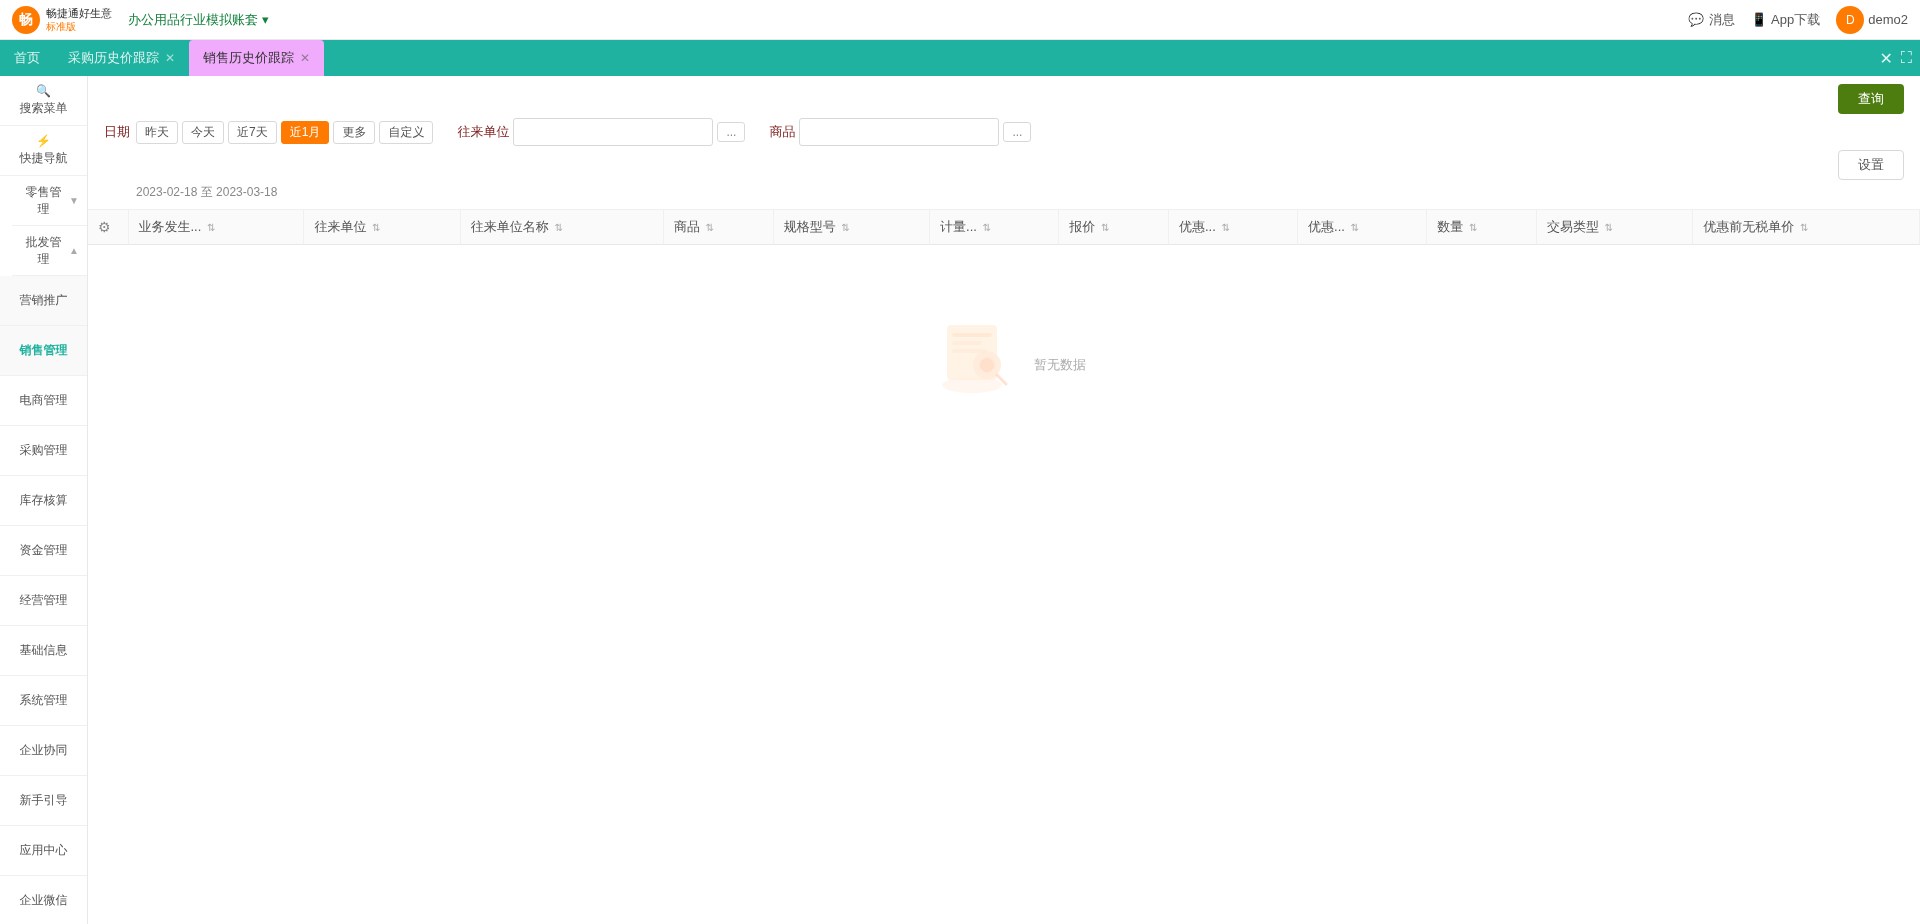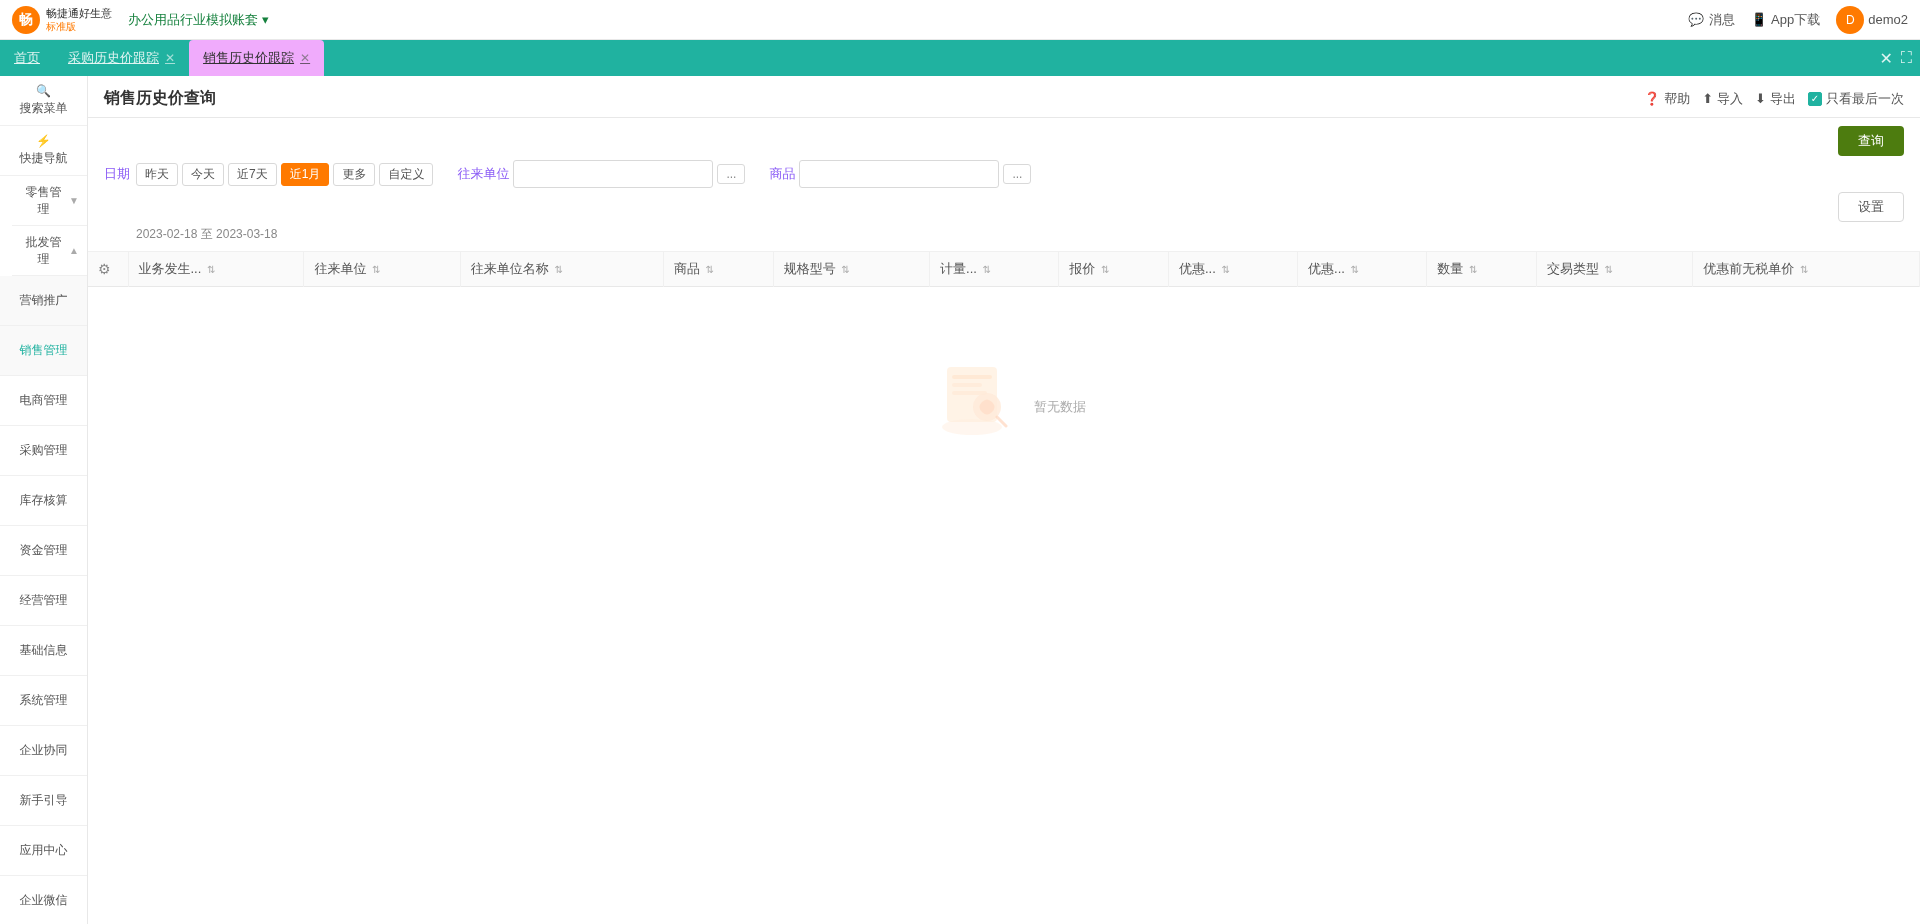--- a/index.html
+++ b/index.html
@@ -91,21 +91,20 @@
     .tab-item {
       height: 36px;
       display: flex;
       align-items: center;
       padding: 0 14px;
       color: rgba(255,255,255,0.85);
       cursor: pointer;
       font-size: 13px;
       gap: 6px;
       white-space: nowrap;
-      text-decoration: underline;
     }
     .tab-item.active {
       background: #f0abfc;
       color: #333;
       border-radius: 4px 4px 0 0;
     }
     .tab-item .tab-close {
       font-size: 12px;
       opacity: 0.7;
       cursor: pointer;
@@ -206,21 +205,21 @@
       color: #555;
       cursor: pointer;
       font-size: 13px;
     }
     .filter-group {
       display: flex;
       align-items: center;
       gap: 6px;
     }
     .filter-label {
-      color: #8b5cf6;
+      color: #7f1d1d;
       font-size: 13px;
       white-space: nowrap;
     }
     .date-buttons {
       display: flex;
       align-items: center;
       gap: 4px;
     }
     .date-btn {
       padding: 2px 8px;
@@ -440,21 +439,21 @@
       <span>零售管理</span>
       <span style="font-size:10px;color:#aaa;">▼</span>
     </div>
     <div class="sidebar-item" style="flex-direction:row;justify-content:space-between;padding:10px 8px;margin-left:12px;">
       <span>批发管理</span>
       <span style="font-size:10px;color:#aaa;">▲</span>
     </div>
     <div class="sidebar-item sidebar-sub">
       <span>营销推广</span>
     </div>
-    <div class="sidebar-item sidebar-sub active" style="color:#20b2a0;">
+    <div class="sidebar-item sidebar-sub active" style="color:#20b2a0;font-weight:bold;">
       <span>销售管理</span>
     </div>
     <div class="sidebar-item">
       <span>电商管理</span>
     </div>
     <div class="sidebar-item">
       <span>采购管理</span>
     </div>
     <div class="sidebar-item">
       <span>库存核算</span>
@@ -482,41 +481,20 @@
     </div>
     <div class="sidebar-item">
       <span>企业微信</span>
     </div>
 
   </div>
 
   <div class="content-area">
     <div class="page-content">
 
-      <div class="page-header">
-        <div class="page-title">销售历史价查询</div>
-        <div class="page-header-actions">
-          <div class="header-action-btn">
-            <span>❓</span>
-            <span>帮助</span>
-          </div>
-          <div class="header-action-btn">
-            <span>⬆</span>
-            <span>导入</span>
-          </div>
-          <div class="header-action-btn">
-            <span>⬇</span>
-            <span>导出</span>
-          </div>
-          <div class="only-last-checkbox">
-            <span class="checkbox-teal">✓</span>
-            <span>只看最后一次</span>
-          </div>
-        </div>
-      </div>
 
       <div class="filter-section">
         <div class="filter-row">
 
           <div class="filter-group">
             <span class="filter-label">日期</span>
             <div class="date-buttons">
               <button class="date-btn">昨天</button>
               <button class="date-btn">今天</button>
               <button class="date-btn">近7天</button>

